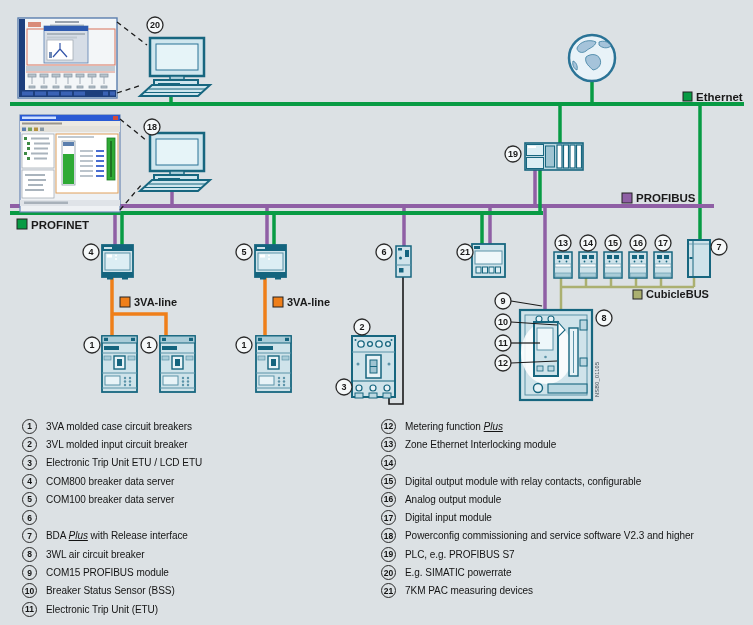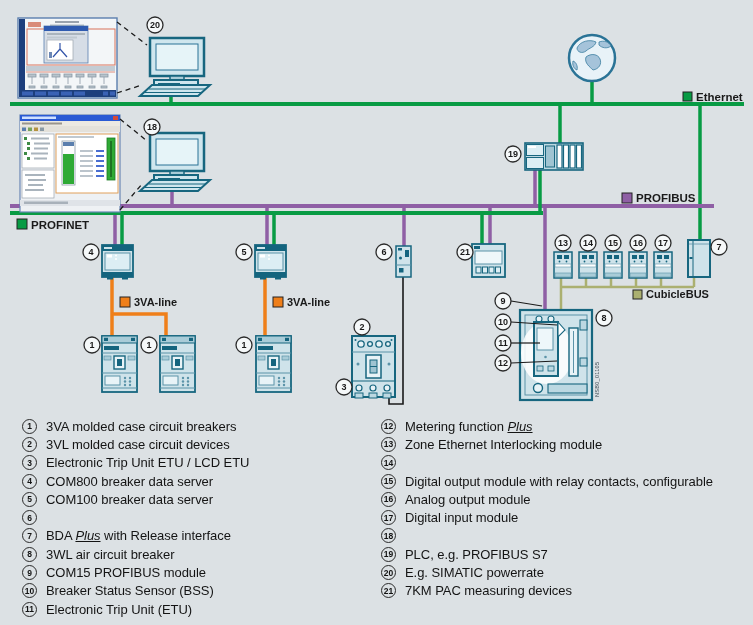--- a/index.html
+++ b/index.html
@@ -17,21 +17,21 @@
   .callout-num{font-size:9px;font-weight:600;}
   
   .legend{position:absolute;top:414px;left:0;width:753px;height:211px;}
   .legend-col{position:absolute;top:3px;}
   .legend-col.left{left:22px;}
   .legend-col.right{left:381px;}
   .legend-row{display:flex;align-items:center;height:18.3px;}
   .legend-num{flex:0 0 auto;width:13px;height:13px;border:1.2px solid #2b2b2b;border-radius:50%;
     font-size:8.5px;font-weight:600;color:#111;display:flex;align-items:center;justify-content:center;
     background:transparent;}
-  .legend-txt{margin-left:9px;font-size:13px;color:#141414;white-space:nowrap;letter-spacing:-0.05px;}
+  .legend-txt{margin-left:9px;font-size:10px;color:#141414;white-space:nowrap;letter-spacing:-0.05px;}
   .legend-txt i{font-style:italic;text-decoration:underline;}
 </style>
 </head>
 <body>
 
 <svg id="diagram-svg" width="753" height="420" viewBox="0 0 753 420">
 
   <g>
     <line x1="10" y1="104" x2="744" y2="104" stroke="#089b44" stroke-width="4"></line>
     <line x1="171" y1="96" x2="171" y2="104" stroke="#089b44" stroke-width="3.5"></line>
@@ -597,21 +597,21 @@
 </svg>
 
 <div class="legend">
   <div class="legend-col left" id="legend-left">
       <div class="legend-row">
         <span class="legend-num">1</span>
         <span class="legend-txt"><span>3VA molded case circuit breakers</span></span>
       </div>
       <div class="legend-row">
         <span class="legend-num">2</span>
-        <span class="legend-txt"><span>3VL molded case circuit devices</span></span>
+        <span class="legend-txt"><span>3VL molded input circuit breaker</span></span>
       </div>
       <div class="legend-row">
         <span class="legend-num">3</span>
         <span class="legend-txt"><span>Electronic Trip Unit ETU / LCD ETU</span></span>
       </div>
       <div class="legend-row">
         <span class="legend-num">4</span>
         <span class="legend-txt"><span>COM800 breaker data server</span></span>
       </div>
       <div class="legend-row">
@@ -661,20 +661,21 @@
       <div class="legend-row">
         <span class="legend-num">16</span>
         <span class="legend-txt"><span>Analog output module</span></span>
       </div>
       <div class="legend-row">
         <span class="legend-num">17</span>
         <span class="legend-txt"><span>Digital input module</span></span>
       </div>
       <div class="legend-row">
         <span class="legend-num">18</span>
+        <span class="legend-txt"><span>Powerconfig commissioning and service software V2.3 and higher</span></span>
       </div>
       <div class="legend-row">
         <span class="legend-num">19</span>
         <span class="legend-txt"><span>PLC, e.g. PROFIBUS S7</span></span>
       </div>
       <div class="legend-row">
         <span class="legend-num">20</span>
         <span class="legend-txt"><span>E.g. SIMATIC powerrate</span></span>
       </div>
       <div class="legend-row">

